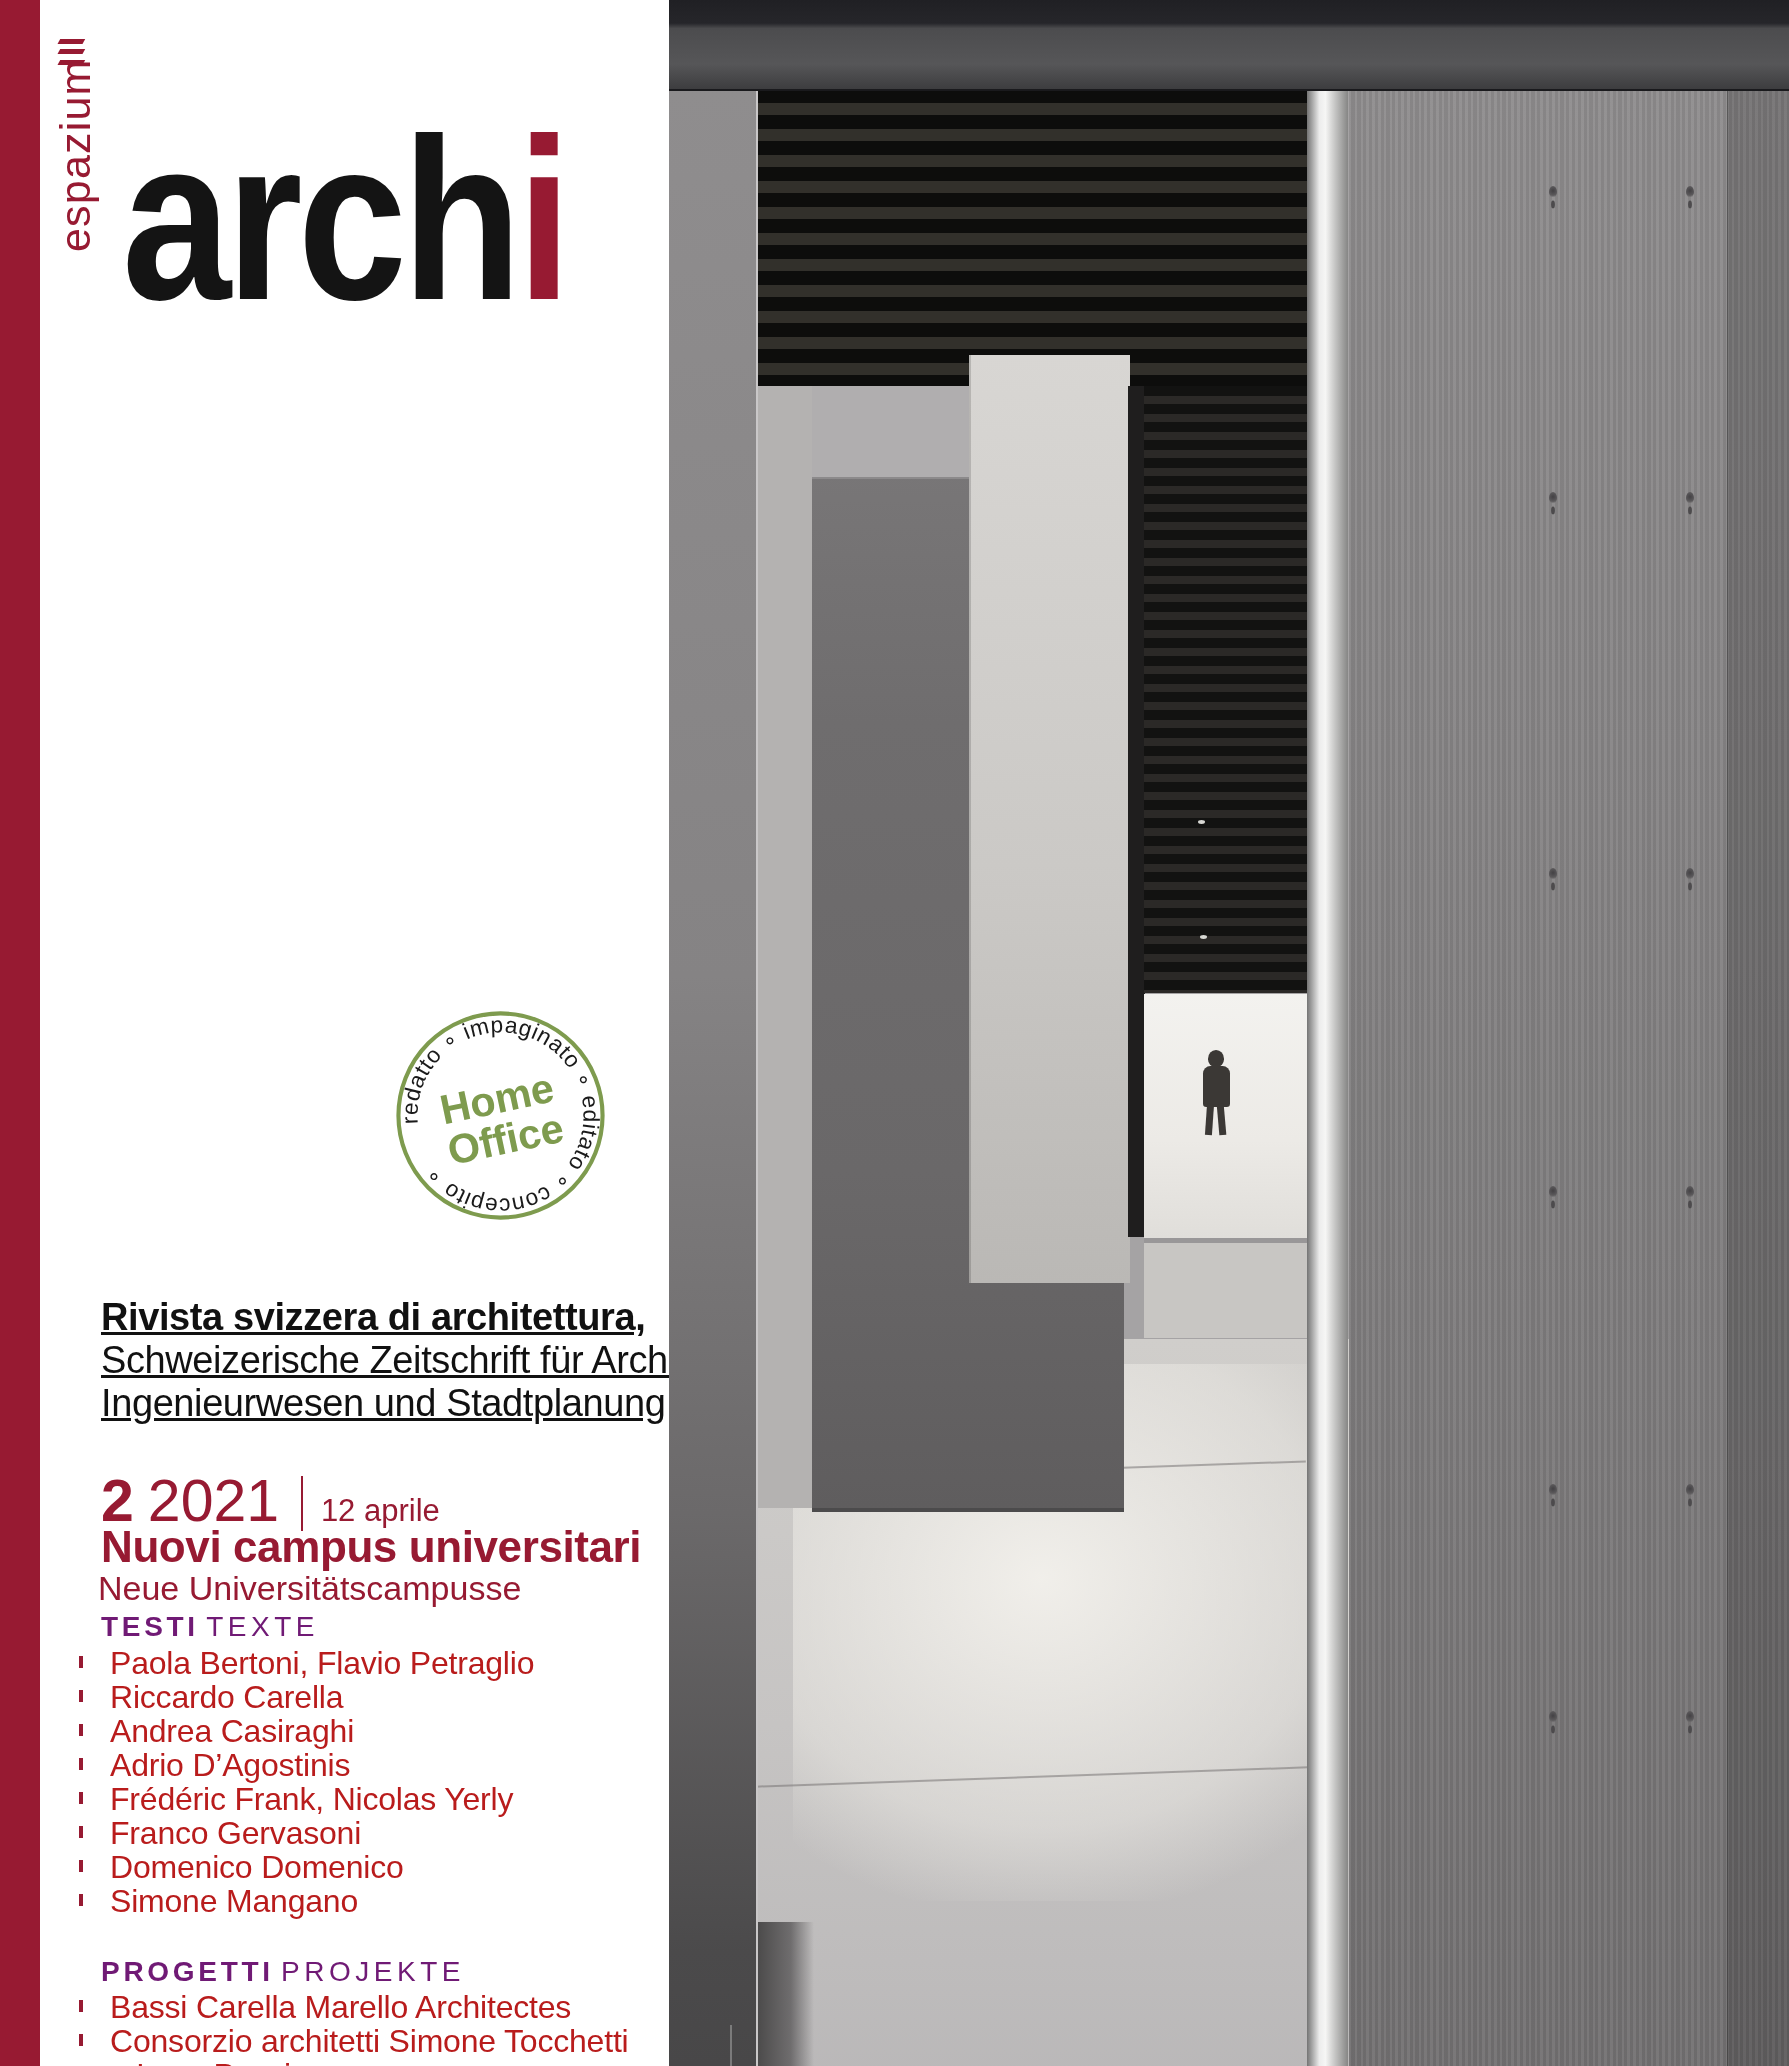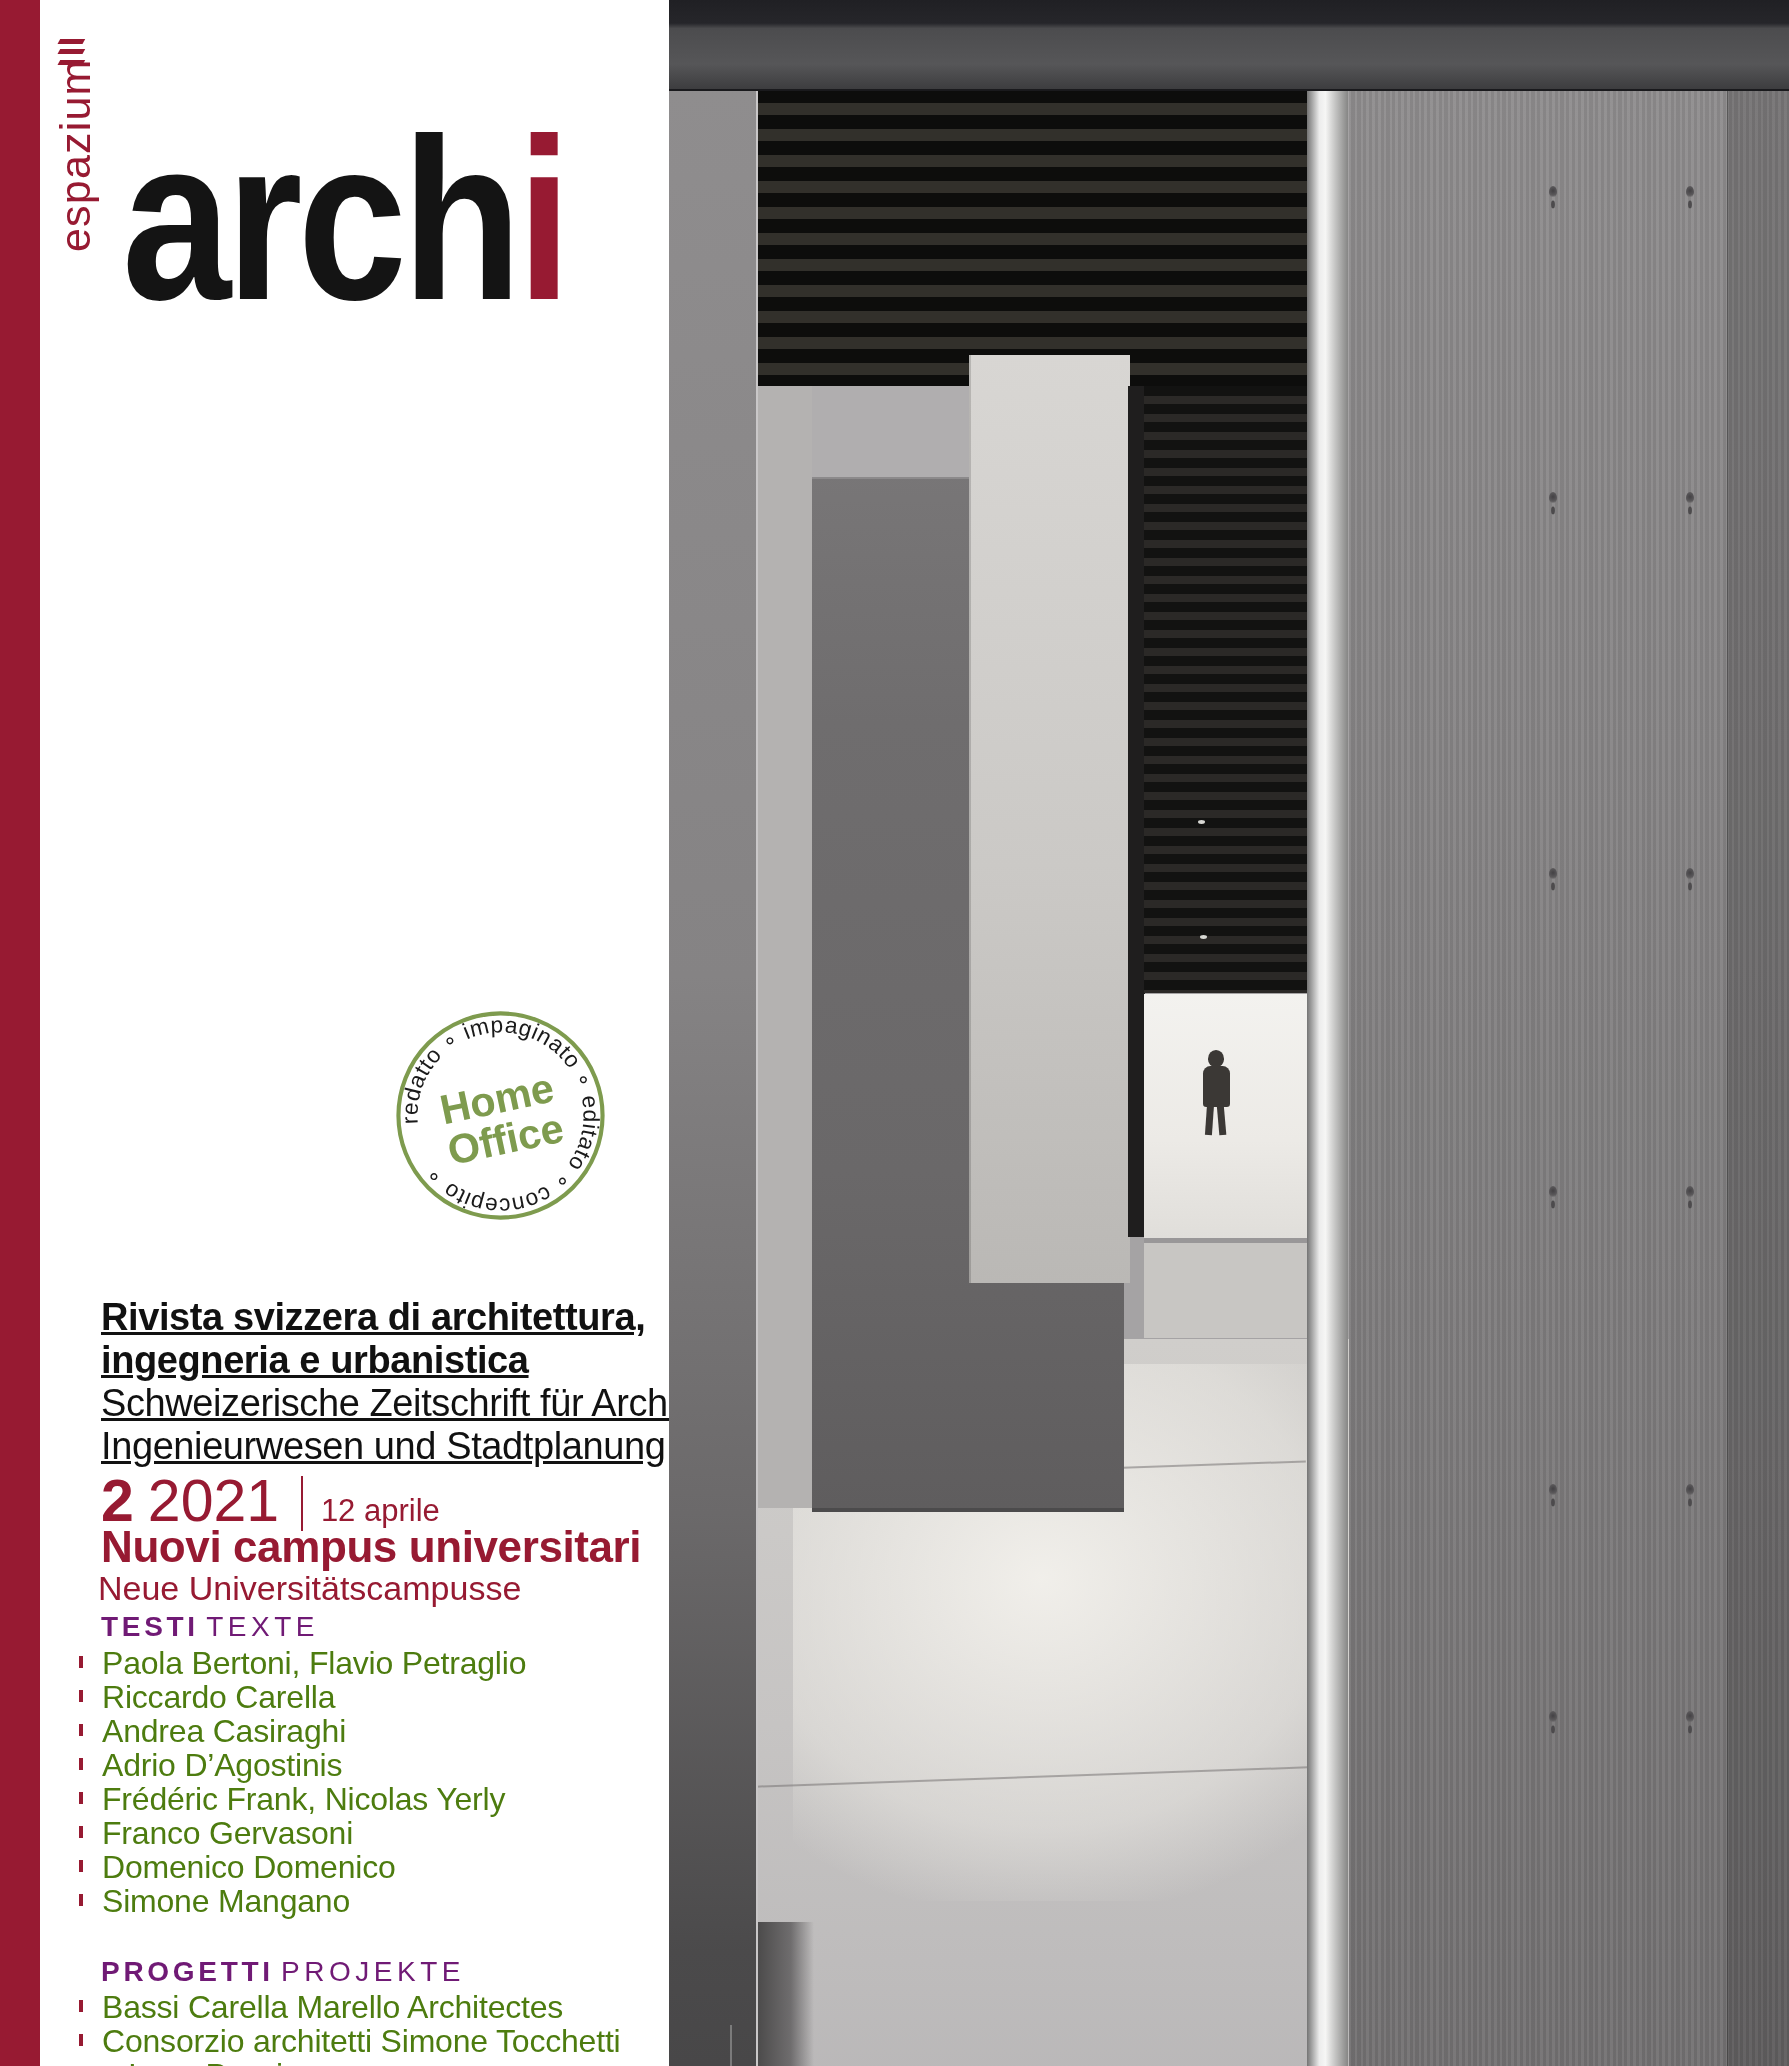--- a/index.html
+++ b/index.html
@@ -35,21 +35,21 @@
   .toc-head .hb{font-weight:700;letter-spacing:3.7px;}
   .toc-head .hr{font-weight:400;letter-spacing:4.5px;margin-left:7.4px;}
   .texts-head{left:101px;top:1611px;}
   .projects-head{left:101px;top:1956px;}
 
   .toc-list{left:79px;width:620px;}
   .texts-list{top:1646px;}
   .projects-list{top:1990px;}
   .toc-row{position:relative;height:34px;}
   .toc-row .blt{position:absolute;left:0;top:10px;width:3.7px;height:12.4px;background:#971A32;}
-  .toc-row .txt{position:absolute;left:23px;top:0;font-size:32px;line-height:34px;color:#4d7c0f;letter-spacing:-0.2px;white-space:nowrap;}
+  .toc-row .txt{position:absolute;left:31px;top:0;font-size:32px;line-height:34px;color:#b91c1c;letter-spacing:-0.2px;white-space:nowrap;}
 
   
   .photo{left:669px;top:0;width:1120px;height:2440px;background:#a5a3a4;overflow:hidden;}
   .photo .abs{position:absolute;}
   .ph-floor{left:87px;top:1339px;width:1033px;height:1101px;
     background:linear-gradient(180deg,#d0cecb 0%,#c6c4c3 35%,#b7b5b6 75%,#aeacad 100%);}
   .ph-floor-bright{left:124px;top:1364px;width:620px;height:537px;
     background:radial-gradient(ellipse at 40% 40%, rgba(245,243,238,.9) 0%, rgba(235,233,228,.5) 55%, rgba(235,233,228,0) 75%);}
   .ph-seam{height:2.1px;background:rgba(120,117,117,.55);}
   .seam1{left:87px;top:1470px;width:550px;transform:rotate(-2deg);}
@@ -130,21 +130,20 @@
     </g>
     <g transform="rotate(-12 265 265)">
       <text x="265" y="258" text-anchor="middle" font-size="100" font-weight="bold" fill="#7E9B4E">Home</text>
       <text x="265" y="358" text-anchor="middle" font-size="100" font-weight="bold" fill="#7E9B4E">Office</text>
     </g>
   </svg>
 </div>
 
 <div class="abs subtitle">
   <div class="b">Rivista svizzera di architettura,</div>
-  <div class="b">ingegneria e urbanistica</div>
   <div>Schweizerische Zeitschrift  für Architektur,</div>
   <div>Ingenieurwesen und Stadtplanung</div>
 </div>
 
 <div class="abs issue-line">
   <span class="num">2</span>
   <span class="year">2021</span>
   <span class="sep"></span>
   <span class="date">12 aprile</span>
 </div>

